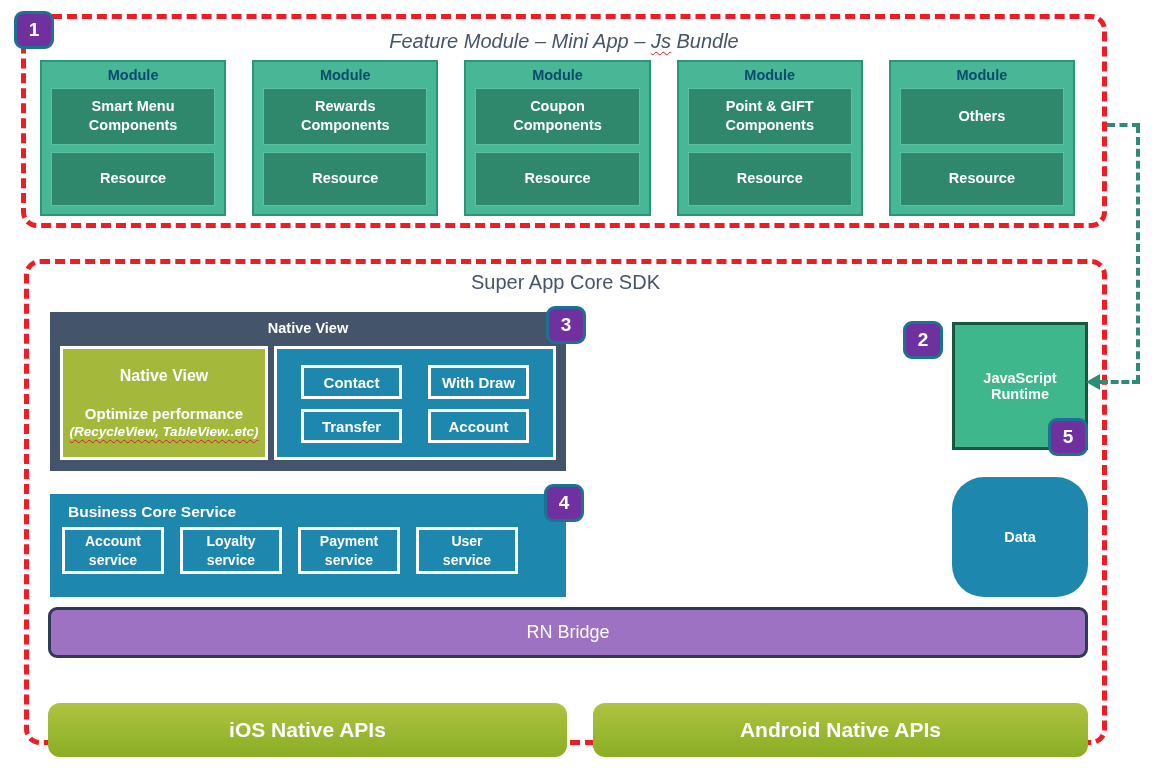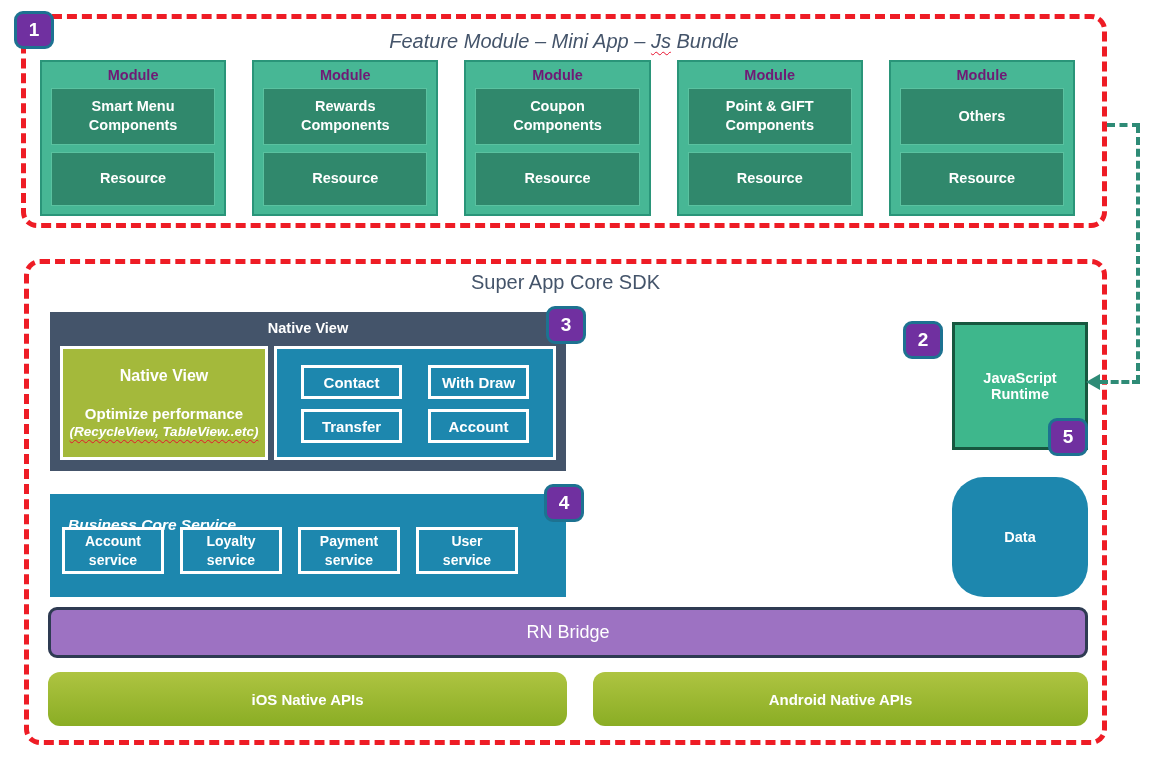--- a/index.html
+++ b/index.html
@@ -14,21 +14,21 @@
   .section-title{position:absolute;text-align:center;color:#44546a;font-size:20px;}
   #feature-title{left:21px;top:30px;width:1086px;font-style:italic;}
   #sdk-title{left:24px;top:271px;width:1083px;}
   .squiggle{text-decoration:underline;text-decoration-style:wavy;text-decoration-color:#e8112d;
             text-decoration-thickness:1px;text-underline-offset:3px;}
 
   
   #modules-row{position:absolute;left:40px;top:60px;width:1035px;height:156px;display:flex;gap:26px;}
   .module{flex:1;background:#47b795;border:2px solid #2a9579;box-sizing:border-box;
           padding:1px 9px 8px;display:flex;flex-direction:column;}
-  .module-header{height:26px;line-height:25px;text-align:center;color:#701a75;font-weight:bold;font-size:14.5px;}
+  .module-header{height:26px;line-height:25px;text-align:center;color:#0c4a6e;font-weight:bold;font-size:14.5px;}
   .module-box{background:#30886c;border:1px solid #5ac2a0;color:#fff;font-weight:bold;font-size:14.5px;
               display:flex;align-items:center;justify-content:center;text-align:center;
               white-space:pre-line;line-height:1.35;box-sizing:border-box;}
   .module-comp{height:58px;margin-bottom:7px;}
   .module-res{height:56px;}
 
   
   .badge{position:absolute;width:34px;height:32px;background:#7030a0;border:3px solid #1d7291;
          border-radius:9px;color:#fff;font-weight:bold;font-size:19px;display:flex;
          align-items:center;justify-content:center;z-index:6;}
@@ -48,21 +48,21 @@
   .nv-green-sub{font-weight:bold;font-size:15px;margin-top:20px;}
   .nv-green-paren{font-style:italic;font-weight:bold;font-size:13.5px;margin-top:2px;}
   #nv-blue{position:absolute;left:224px;top:34px;width:282px;height:114px;background:#1d87ae;
            border:3px solid #fff;box-sizing:border-box;display:grid;
            grid-template-columns:1fr 1fr;gap:10px 26px;padding:16px 24px 14px;}
   .nv-btn{border:3px solid #fff;color:#fff;font-weight:bold;font-size:15px;display:flex;
           align-items:center;justify-content:center;box-sizing:border-box;}
 
   
   #business-core{position:absolute;left:50px;top:494px;width:516px;height:103px;background:#1d87ae;}
-  #bc-title{padding:22px 0 0 18px;color:#fff;font-weight:bold;font-size:15.5px;font-style:italic;}
+  #bc-title{padding:9px 0 0 18px;color:#fff;font-weight:bold;font-size:15.5px;}
   #bc-row{position:absolute;left:12px;right:48px;top:33px;display:flex;gap:16px;}
   .bc-box{flex:1;height:47px;border:3px solid #fff;color:#fff;font-weight:bold;font-size:14px;
           display:flex;align-items:center;justify-content:center;text-align:center;
           white-space:pre-line;line-height:1.3;box-sizing:border-box;}
 
   
   #security{position:absolute;left:594px;top:322px;width:336px;height:274px;background:#f5822f;}
   .sec-box{position:absolute;left:22px;width:292px;border:3px solid #fff;box-sizing:border-box;
            color:#fff;display:flex;flex-direction:column;align-items:center;justify-content:center;
            text-align:center;}
@@ -76,23 +76,23 @@
   #js-runtime{position:absolute;left:952px;top:322px;width:136px;height:128px;background:#3eb78c;
               border:3px solid #17573f;box-sizing:border-box;color:#fff;font-weight:bold;font-size:14.5px;
               display:flex;align-items:center;justify-content:center;text-align:center;white-space:pre-line;}
   #data-box{position:absolute;left:952px;top:477px;width:136px;height:120px;background:#1d87ae;
             color:#fff;font-weight:bold;font-size:14.5px;display:flex;align-items:center;justify-content:center;border-radius:32px;}
 
   
   #rn-bridge{position:absolute;left:48px;top:607px;width:1040px;height:51px;background:#9d72c2;
              border:3px solid #2e3b52;border-radius:9px;box-sizing:border-box;color:#fff;font-size:18px;
              display:flex;align-items:center;justify-content:center;}
-  .api-bar{position:absolute;top:672px;height:54px;border-radius:12px;
+  .api-bar{position:absolute;top:703px;height:54px;border-radius:12px;
            background:linear-gradient(180deg,#aec441 0%,#8aad24 100%);
-           color:#fff;font-weight:bold;font-size:15px;display:flex;align-items:center;justify-content:center;}
+           color:#fff;font-weight:bold;font-size:21px;display:flex;align-items:center;justify-content:center;}
   #ios-bar{left:48px;width:519px;}
   #android-bar{left:593px;width:495px;}
 
   
   .conn{position:absolute;}
   #conn-top{left:1107px;top:123px;width:33px;height:0;border-top:4px dashed #2e8b76;}
   #conn-vert{left:1136px;top:125px;width:0;height:258px;border-left:4px dashed #2e8b76;}
   #conn-bot{left:1100px;top:380px;width:40px;height:0;border-top:4px dashed #2e8b76;}
   #conn-arrow{left:1086px;top:374px;width:0;height:0;border-top:8px solid transparent;
               border-bottom:8px solid transparent;border-right:14px solid #2e8b76;}

